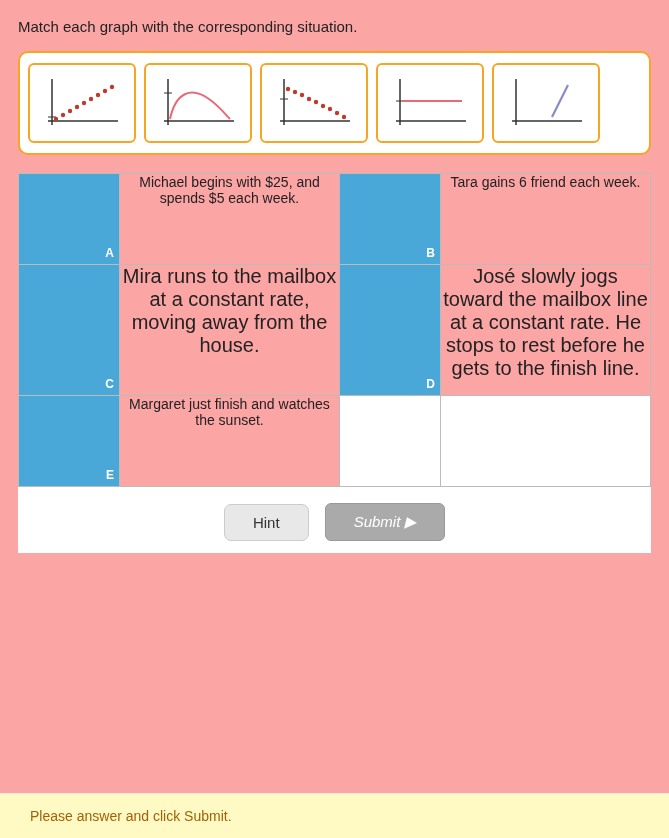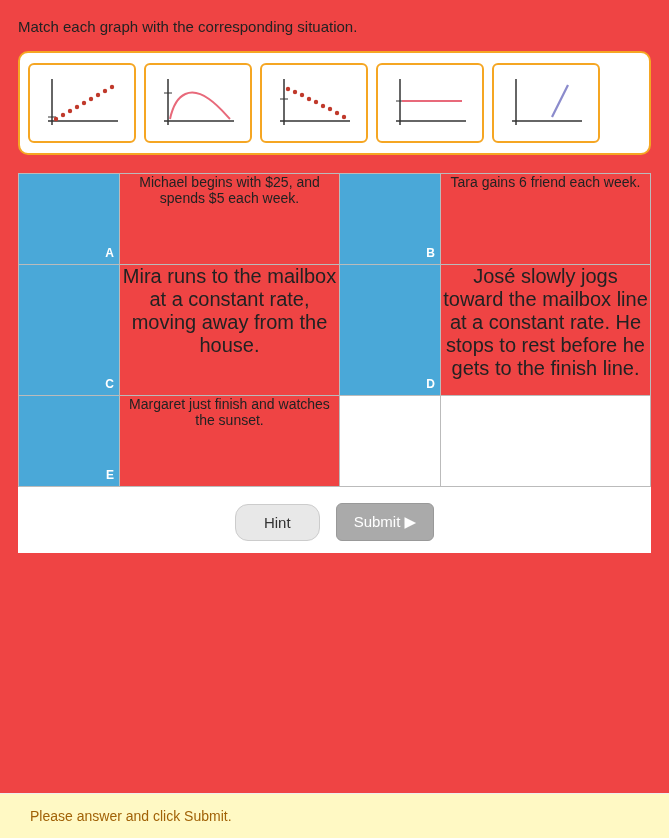--- a/index.html
+++ b/index.html
@@ -6,21 +6,21 @@
     body {
       font-family: Arial, sans-serif;
       background: #f0f0f0;
       width: 669px;
       min-height: 838px;
       display: flex;
       flex-direction: column;
       align-items: center;
     }
     .page-container {
-      background: #ef4444;
+      background: #fca5a5;
       width: 100%;
       padding: 18px 18px 0 18px;
       flex: 1;
     }
     .instruction {
       font-size: 15px;
       margin-bottom: 16px;
       color: #222;
     }
     
@@ -113,37 +113,38 @@
       display: flex;
       justify-content: center;
       align-items: center;
       gap: 16px;
       padding: 16px 0 12px 0;
       background: #fff;
     }
     .hint-btn {
       background: #e8e8e8;
       border: 1px solid #ccc;
-      border-radius: 13px;
+      border-radius: 7px;
       padding: 9px 28px;
       font-size: 15px;
       cursor: pointer;
       color: #333;
     }
     .submit-btn {
       background: #aaa;
       border: 1px solid #999;
       border-radius: 6px;
-      padding: 9px 17px;
+      padding: 9px 28px;
       font-size: 15px;
       cursor: pointer;
       color: #fff;
       display: flex;
       align-items: center;
       gap: 6px;
+      font-style: italic;
     }
     .answer-bar {
       background: #fff9c4;
       width: 100%;
       padding: 14px 30px;
       font-size: 14px;
       color: #a16207;
       border-top: 1px solid #eee;
     }
   </style>

